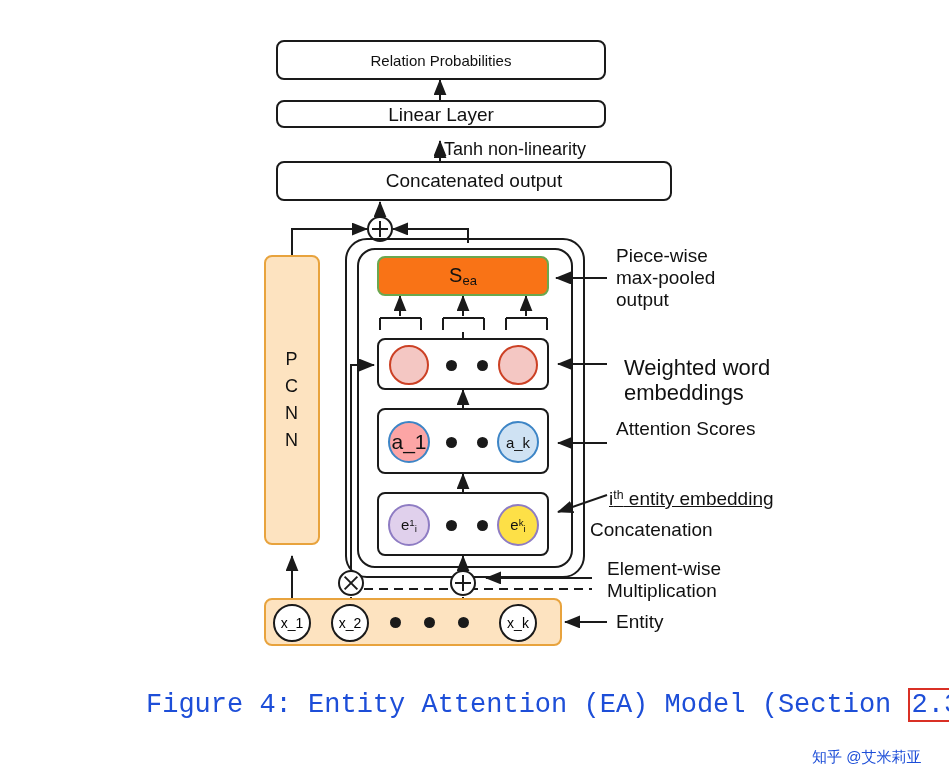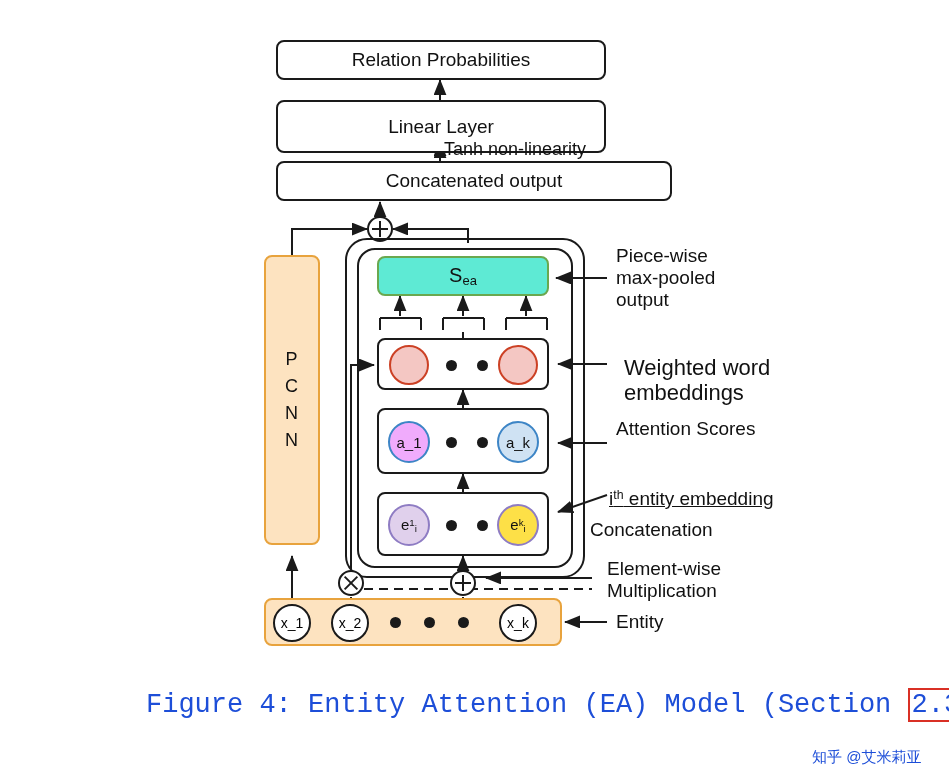--- a/index.html
+++ b/index.html
@@ -167,25 +167,25 @@
     <line x1="607" y1="278" x2="556" y2="278" stroke="#1a1a1a" stroke-width="2" marker-end="url(#ah)"></line>
     <line x1="607" y1="364" x2="558" y2="364" stroke="#1a1a1a" stroke-width="2" marker-end="url(#ah)"></line>
     <line x1="607" y1="443" x2="558" y2="443" stroke="#1a1a1a" stroke-width="2" marker-end="url(#ah)"></line>
     <line x1="607" y1="495" x2="558" y2="512" stroke="#1a1a1a" stroke-width="2" marker-end="url(#ah)"></line>
 
     <line x1="607" y1="622" x2="565" y2="622" stroke="#1a1a1a" stroke-width="2" marker-end="url(#ah)"></line>
 
     <line x1="440" y1="162" x2="440" y2="143" stroke="#1a1a1a" stroke-width="2" marker-end="url(#ah)"></line>
   </svg>
 
-  <div class="box rbox" style="left:276px; top:40px; width:330px; height:40px; font-size:19px;">
+  <div class="box rbox" style="left:276px; top:40px; width:330px; height:40px; font-size:15px;">
     <span>Relation Probabilities</span>
   </div>
 
-  <div class="box rbox" style="left:276px; top:100px; width:330px; height:53px; font-size:19px;">
+  <div class="box rbox" style="left:276px; top:100px; width:330px; height:28px; font-size:19px;align-items:flex-end;">
     <span>Linear Layer</span>
   </div>
 
   <div class="label-text" style="left:444px; top:139px; font-size:18px;">Tanh non-linearity</div>
 
   <div class="box rbox" style="left:276px; top:161px; width:396px; height:40px; font-size:19px;">
     <span>Concatenated output</span>
   </div>
 
   <div class="oplus" style="left:367px; top:216px;"></div>
@@ -193,34 +193,34 @@
   <div class="box rbox" style="left:264px; top:255px; width:56px; height:290px; background:#fde3c0; border-color:#e8a33d; border-width:2px; font-size:18px; letter-spacing:1px;">
     <span style="white-space:pre-line; text-align:center; line-height:1.5;">P
 C
 N
 N</span>
   </div>
 
   <div style="position:absolute; left:345px; top:238px; width:240px; height:340px; border:2px solid #1a1a1a; border-radius:22px; box-sizing:border-box;"></div>
   <div style="position:absolute; left:357px; top:248px; width:216px; height:320px; border:2px solid #1a1a1a; border-radius:18px; box-sizing:border-box;"></div>
 
-  <div class="box rbox" style="left:377px; top:256px; width:172px; height:40px; background:#5eead4; border-color:#6aa84f; font-size:20px;">
+  <div class="box rbox" style="left:377px; top:256px; width:172px; height:40px; background:#f97316; border-color:#6aa84f; font-size:20px;">
     <span>
       <span>S</span><span class="sub">ea</span>
     </span>
   </div>
 
   <div class="box rbox" style="left:377px; top:338px; width:172px; height:52px;"></div>
   <div class="circle" style="left:389px; top:345px; width:40px; height:40px; background:#f4c7c3; border-color:#cc4125;"></div>
   <div class="circle" style="left:498px; top:345px; width:40px; height:40px; background:#f4c7c3; border-color:#cc4125;"></div>
   <div class="dot" style="left:446px; top:360px;"></div>
   <div class="dot" style="left:477px; top:360px;"></div>
 
   <div class="box rbox" style="left:377px; top:408px; width:172px; height:66px;"></div>
-  <div class="circle" style="left:388px; top:421px; width:42px; height:42px; background:#f0abfc; border-color:#3d85c6; font-size:15px; color:#111;">
+  <div class="circle" style="left:388px; top:421px; width:42px; height:42px; background:#fca5a5; border-color:#3d85c6; font-size:21px; color:#111;">
     <span>a_1</span>
   </div>
   <div class="circle" style="left:497px; top:421px; width:42px; height:42px; background:#cfe2f3; border-color:#3d85c6; font-size:15px; color:#111;">
     <span>a_k</span>
   </div>
   <div class="dot" style="left:446px; top:437px;"></div>
   <div class="dot" style="left:477px; top:437px;"></div>
 
   <div class="box rbox" style="left:377px; top:492px; width:172px; height:64px;"></div>
   <div class="circle" style="left:388px; top:504px; width:42px; height:42px; background:#e0d0ec; border-color:#8e7cc3; font-size:15px; color:#111;">

